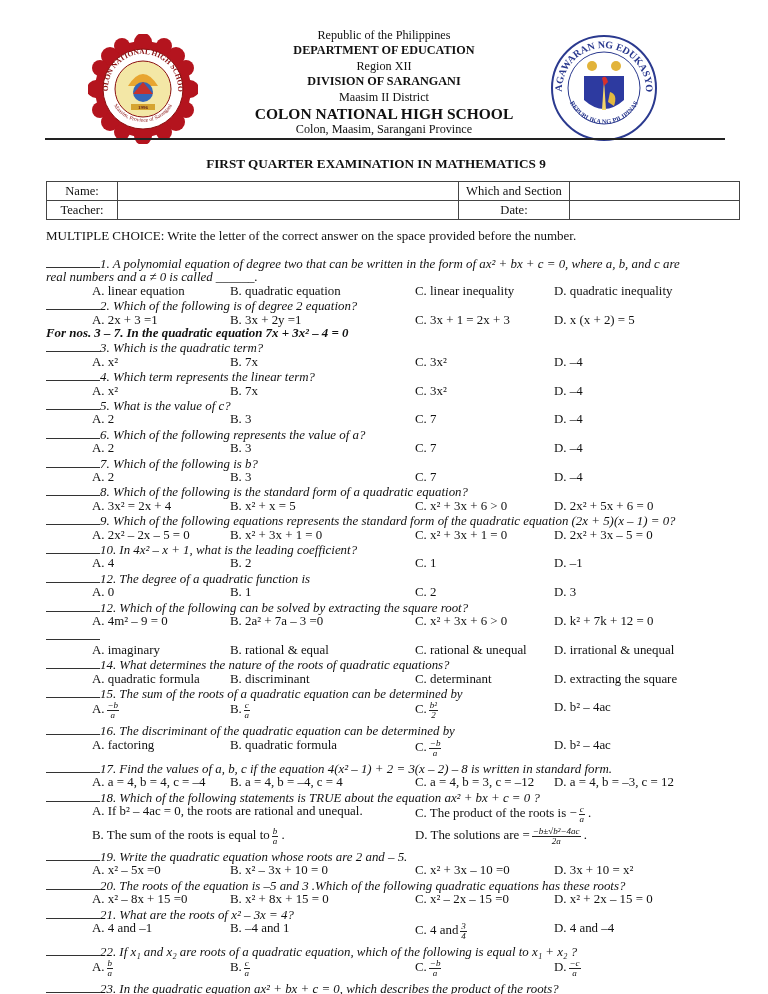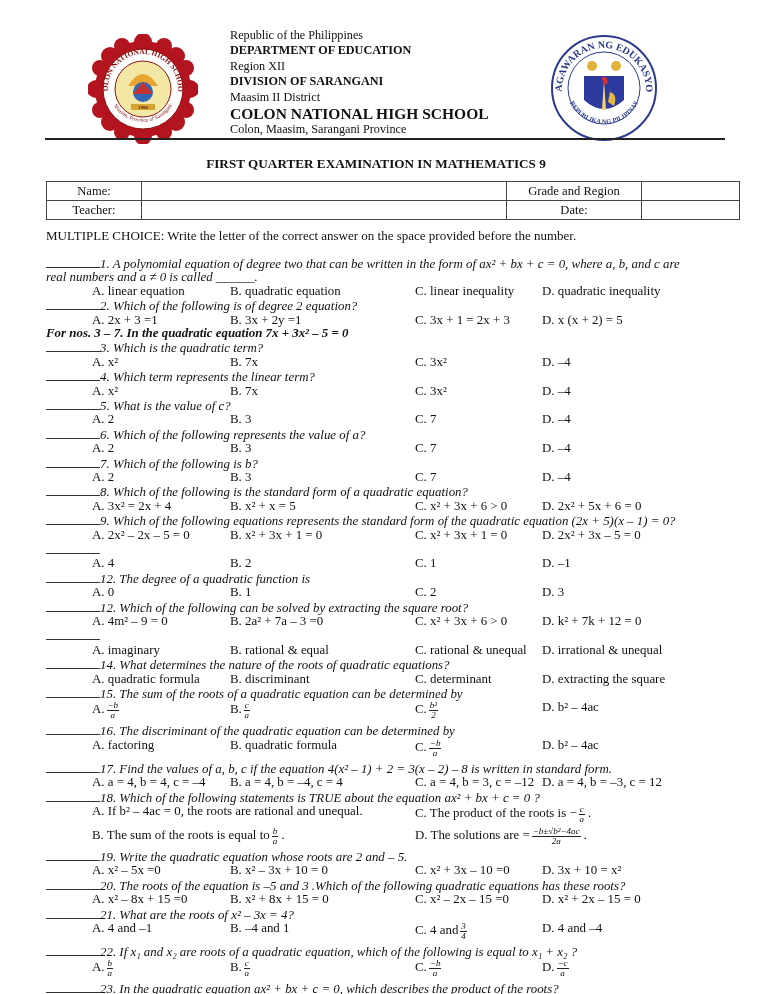--- a/index.html
+++ b/index.html
@@ -1,34 +1,34 @@
 <!DOCTYPE html>
 <html><head>
 <meta charset="utf-8">
 <style>
   html,body{margin:0;padding:0;background:#fff;}
   body{width:768px;height:994px;overflow:hidden;position:relative;font-family:"Liberation Serif","DejaVu Serif",serif;color:#111;}
   .header{position:absolute;top:28px;left:0;width:768px;height:100px;}
-  .hdr-text{position:absolute;left:230px;width:308px;top:0;font-size:12.2px;line-height:15.4px;}
+  .hdr-text{position:absolute;left:230px;width:308px;top:0;text-align:center;font-size:12.2px;line-height:15.4px;}
   .hdr-text .b{font-weight:bold;}
   .hdr-text .school{font-weight:bold;font-size:15.5px;line-height:17px;}
   .logo-left{position:absolute;left:88px;top:6px;width:110px;height:110px;}
   .logo-right{position:absolute;left:548px;top:4px;width:112px;height:112px;}
   .hr{position:absolute;left:45px;top:138px;width:680px;height:2px;background:#222;}
   .title{position:absolute;top:156px;left:0;width:752px;text-align:center;font-weight:bold;font-size:13.2px;}
   table.info{position:absolute;left:46px;top:181px;width:694px;border-collapse:collapse;font-size:12.6px;}
-  table.info td{border:1px solid #444;height:18px;padding:0 12px;text-align:center;}
+  table.info td{border:1px solid #444;height:18px;padding:0 0;text-align:center;}
   .instr{position:absolute;left:46px;top:228px;font-size:13px;}
   .qa{position:absolute;left:46px;top:256px;width:700px;font-size:12.9px;line-height:13.4px;}
   .q{white-space:nowrap;font-style:italic;}
   .blank{display:inline-block;width:54px;border-bottom:1px solid #333;height:11px;vertical-align:baseline;}
   .opts{position:relative;height:13.4px;white-space:nowrap;}
   .opts.tall{height:22px;}
   .opts span.o{position:absolute;top:0;}
-  .o.a{left:46px}.o.b{left:184px}.o.c{left:369px}.o.d{left:496px}
+  .o.a{left:46px}.o.b{left:184px}.o.c{left:369px}.o.d{left:508px}
   .it{font-style:italic;font-weight:bold;}
   .frac{display:inline-flex;flex-direction:column;align-items:center;vertical-align:middle;font-size:9px;line-height:9px;font-style:italic;margin-left:2px;}
   .frac .num{border-bottom:1px solid #222;padding:0 1px;}
 </style>
 </head>
 <body>
 
 <div class="header">
   <svg class="logo-left" viewBox="0 0 110 110">
     <g fill="#b4141e">
@@ -91,21 +91,21 @@
 
 <div class="hr"></div>
 
 <div class="title">FIRST QUARTER EXAMINATION IN MATHEMATICS 9</div>
 
 <table class="info">
   <tbody>
       <tr>
     <td style="width:70px">Name:</td>
     <td style="width:340px"></td>
-    <td style="width:110px">Grade and Region</td>
+    <td style="width:110px">Which and Section</td>
     <td></td>
   </tr>
   <tr>
     <td>Teacher:</td>
     <td></td>
     <td>Date:</td>
     <td></td>
   </tr>
 </tbody>
   </table>
@@ -123,21 +123,21 @@
       <span class="o d">D. quadratic inequality</span>
     </div>
 
   <div class="q"><span class="blank"></span><span>2. Which of the following is of degree 2 equation?</span></div>
   <div class="opts">
       <span class="o a">A. 2x + 3 =1</span>
       <span class="o b">B.  3x + 2y =1</span>
       <span class="o c">C. 3x + 1 = 2x + 3</span>
       <span class="o d">D. x (x + 2) = 5</span>
     </div>
-  <div class="q it">For nos. 3 – 7. In the quadratic equation 7x + 3x² – 5 = 0</div>
+  <div class="q it">For nos. 3 – 7. In the quadratic equation 7x + 3x² – 4 = 0</div>
 
   <div class="q"><span class="blank"></span><span>3. Which is the quadratic term?</span></div>
   <div class="opts">
       <span class="o a">A. x²</span>
       <span class="o b">B.  7x</span>
       <span class="o c">C. 3x²</span>
       <span class="o d">D. –4</span>
     </div>
   <div class="q"><span class="blank"></span><span>4. Which term represents the linear term?</span></div>
   <div class="opts">
@@ -174,21 +174,21 @@
       <span class="o c">C.  x² + 3x + 6  &gt; 0</span>
       <span class="o d">D.  2x² + 5x + 6 = 0</span>
     </div>
   <div class="q"><span class="blank"></span><span>9. Which of the following equations represents the standard form of the quadratic equation (2x + 5)(x – 1) = 0?</span></div>
   <div class="opts">
       <span class="o a">A. 2x² – 2x – 5 = 0</span>
       <span class="o b">B. x² + 3x + 1 = 0</span>
       <span class="o c">C. x² + 3x + 1 = 0</span>
       <span class="o d">D. 2x² + 3x – 5 = 0</span>
     </div>
-  <div class="q"><span class="blank"></span></div>
+  <div class="q"><span class="blank"></span><span>10. In 4x² – x + 1, what is the leading coefficient?</span></div>
   <div class="opts">
       <span class="o a">A. 4</span>
       <span class="o b">B. 2</span>
       <span class="o c">C.  1</span>
       <span class="o d">D. –1</span>
     </div>
   <div class="q"><span class="blank"></span><span>12. The degree of a quadratic function is</span></div>
   <div class="opts">
       <span class="o a">A. 0</span>
       <span class="o b">B. 1</span>

